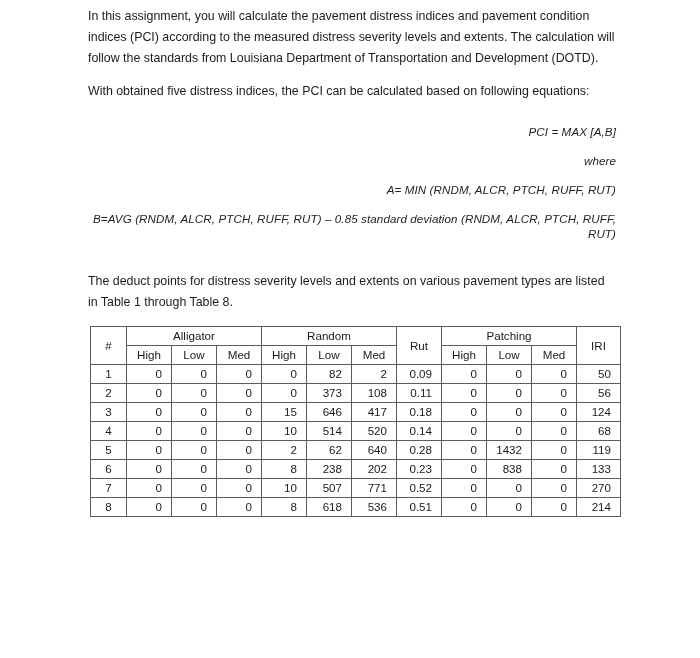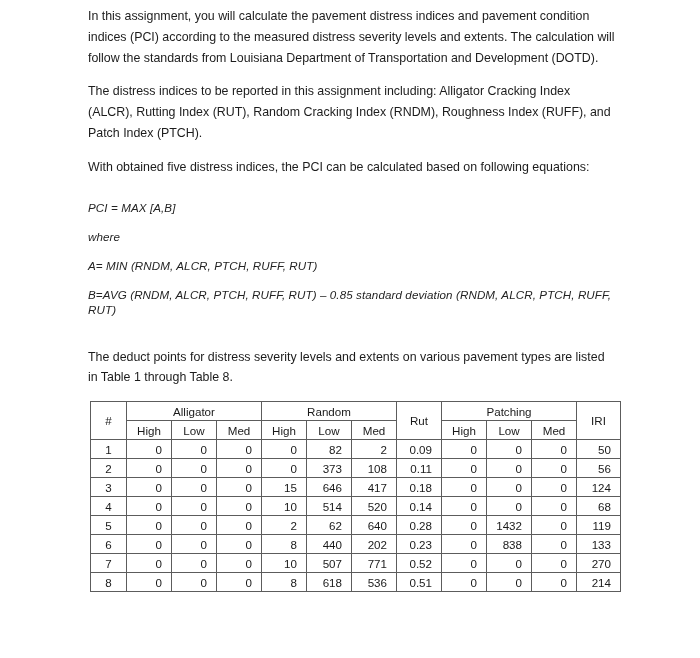--- a/index.html
+++ b/index.html
@@ -36,20 +36,21 @@
     margin: 0;
     padding: 0;
   }
   .eq {
     margin: 0 0 14px 0;
     font-size: 11.6px;
     line-height: 15px;
     font-style: italic;
     color: #232323;
     letter-spacing: 0.1px;
+    text-align: right;
   }
   .eq.first {
     margin-top: 22px;
   }
   .eq.last {
     margin-bottom: 0;
   }
   .spacer-after-eq {
     height: 30px;
   }
@@ -93,21 +94,20 @@
   col.c-rut { width: 45px; }
   col.c-iri { width: 44px; }
 </style>
 </head>
 <body>
 
 <div class="page">
 
   <p class="body-text">In this assignment, you will calculate the pavement distress indices and pavement condition indices (PCI) according to the measured distress severity levels and extents. The calculation will follow the standards from Louisiana Department of Transportation and Development (DOTD).</p>
 
-  <p class="body-text">The distress indices to be reported in this assignment including: Alligator Cracking Index (ALCR), Rutting Index (RUT), Random Cracking Index (RNDM), Roughness Index (RUFF), and Patch Index (PTCH).</p>
 
   <p class="body-text tight">With obtained five distress indices, the PCI can be calculated based on following equations:</p>
 
   <div class="equations">
     <div class="eq first">PCI = MAX [A,B]</div>
     <div class="eq">where</div>
     <div class="eq">A= MIN (RNDM, ALCR, PTCH, RUFF, RUT)</div>
     <div class="eq last">B=AVG (RNDM, ALCR, PTCH, RUFF, RUT) – 0.85 standard deviation (RNDM, ALCR, PTCH, RUFF, RUT)</div>
   </div>
 
@@ -222,21 +222,21 @@
           <td class="num">1432</td>
           <td class="num">0</td>
           <td class="num">119</td>
         </tr>
         <tr>
           <td class="rownum">6</td>
           <td class="num">0</td>
           <td class="num">0</td>
           <td class="num">0</td>
           <td class="num">8</td>
-          <td class="num">440</td>
+          <td class="num">238</td>
           <td class="num">202</td>
           <td class="num">0.23</td>
           <td class="num">0</td>
           <td class="num">838</td>
           <td class="num">0</td>
           <td class="num">133</td>
         </tr>
         <tr>
           <td class="rownum">7</td>
           <td class="num">0</td>

